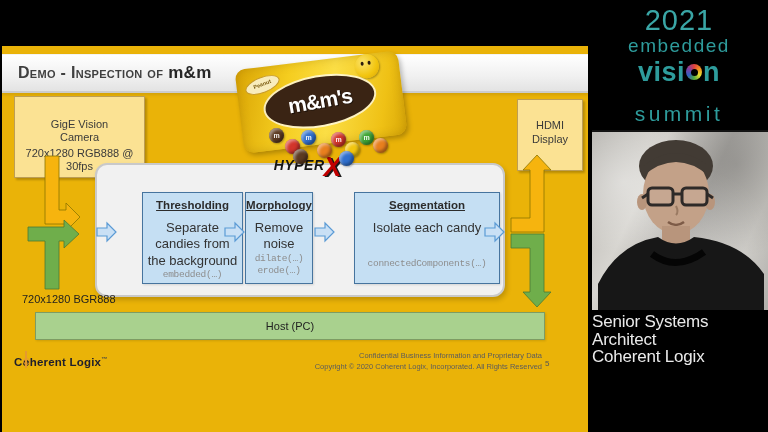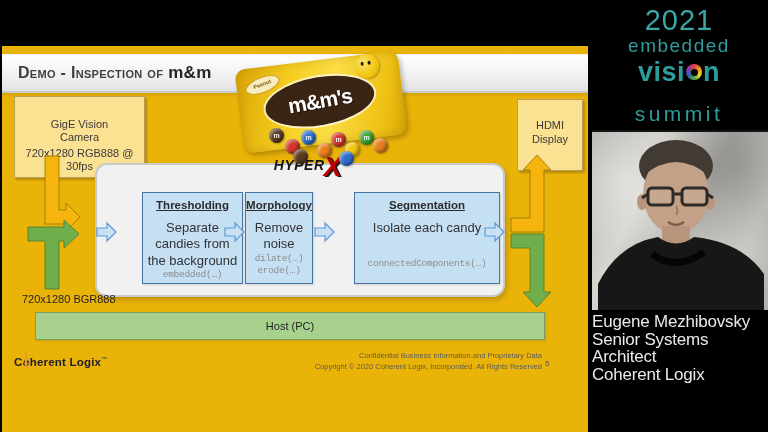--- a/index.html
+++ b/index.html
@@ -267,17 +267,16 @@
 
     <rect x="70" y="94" width="28" height="20" fill="#B8957C"></rect>
 
     <path d="M6,178 L6,152 Q26,112 66,105 Q84,118 102,105 Q150,110 172,142 L172,178 Z" fill="#171717"></path>
 
     <path d="M60,122 Q84,140 112,120" stroke="#050505" stroke-width="7" fill="none"></path>
   </svg>
 </div>
 
 <div class="speaker-name">
-  <div>Eugene Mezhibovsky</div>
   <div>Senior Systems</div>
   <div>Architect</div>
   <div>Coherent Logix</div>
 </div>
 
 </body></html>

